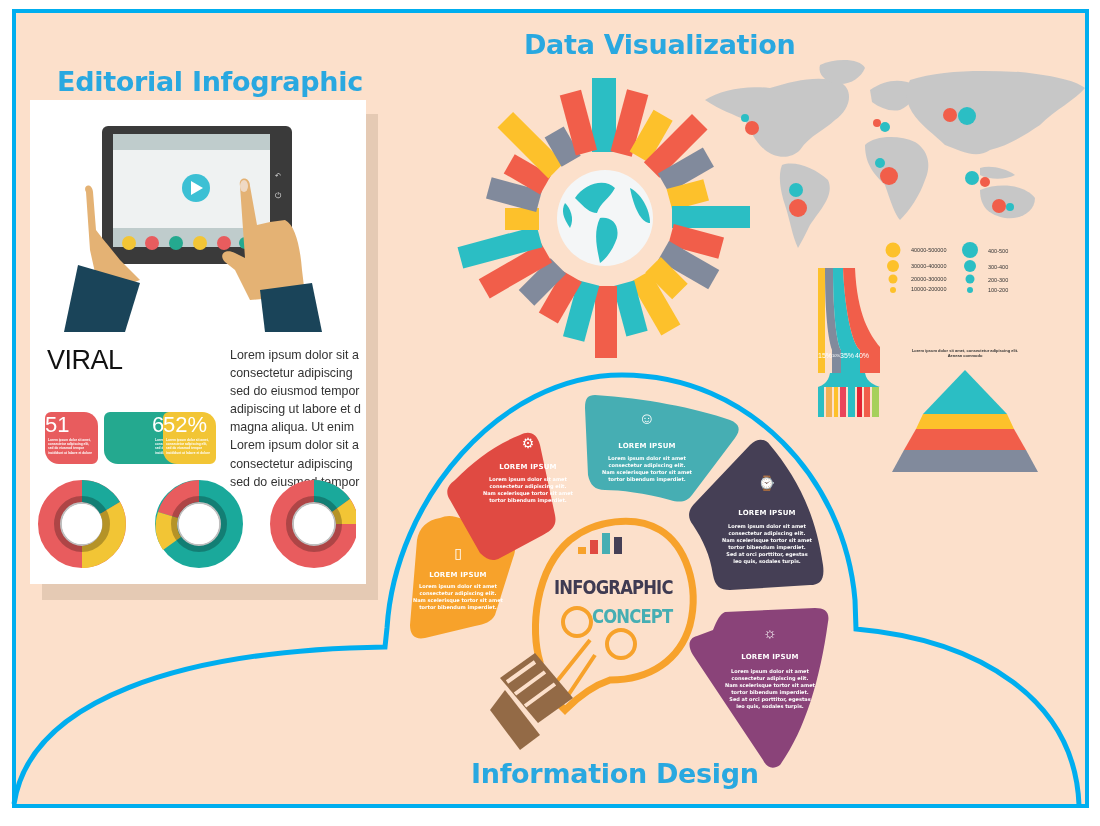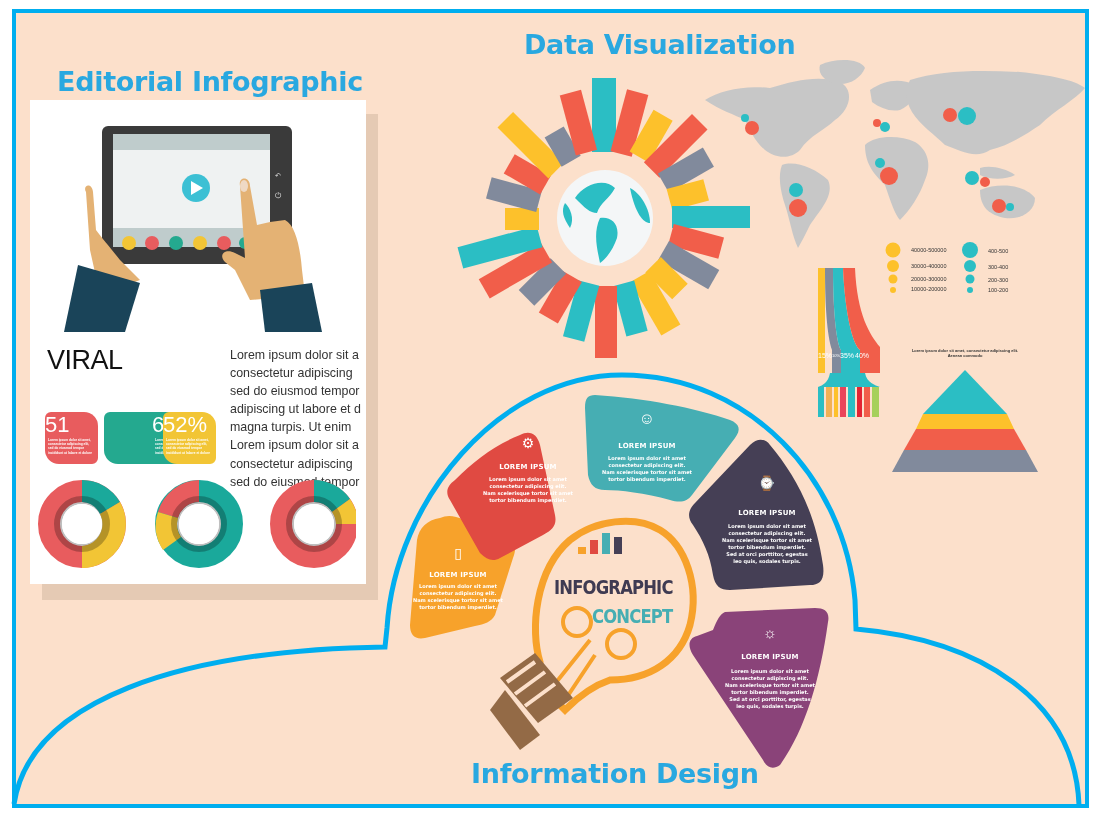--- a/index.html
+++ b/index.html
@@ -69,21 +69,21 @@
 
 <div class="viral">
   <div>VIRAL</div>
 </div>
 
 <div class="lorem-col">
   <div>Lorem ipsum dolor sit a</div>
   <div>consectetur adipiscing</div>
   <div>sed do eiusmod tempor</div>
   <div>adipiscing ut labore et d</div>
-  <div>magna turpis. Ut enim</div>
+  <div>magna aliqua. Ut enim</div>
   <div>Lorem ipsum dolor sit a</div>
   <div>consectetur adipiscing</div>
   <div>sed do eiusmod tempor</div>
 </div>
 
 <div class="stat" style="left:45px;background:#e85c5e;">
   <div class="num">51</div>
   <div class="tiny">Lorem ipsum dolor sit amet, consectetur adipiscing elit, sed do eiusmod tempor incididunt ut labore et dolore</div>
 </div>
 <div class="stat" style="left:104px;background:#24a98f;padding-left:48px;">

